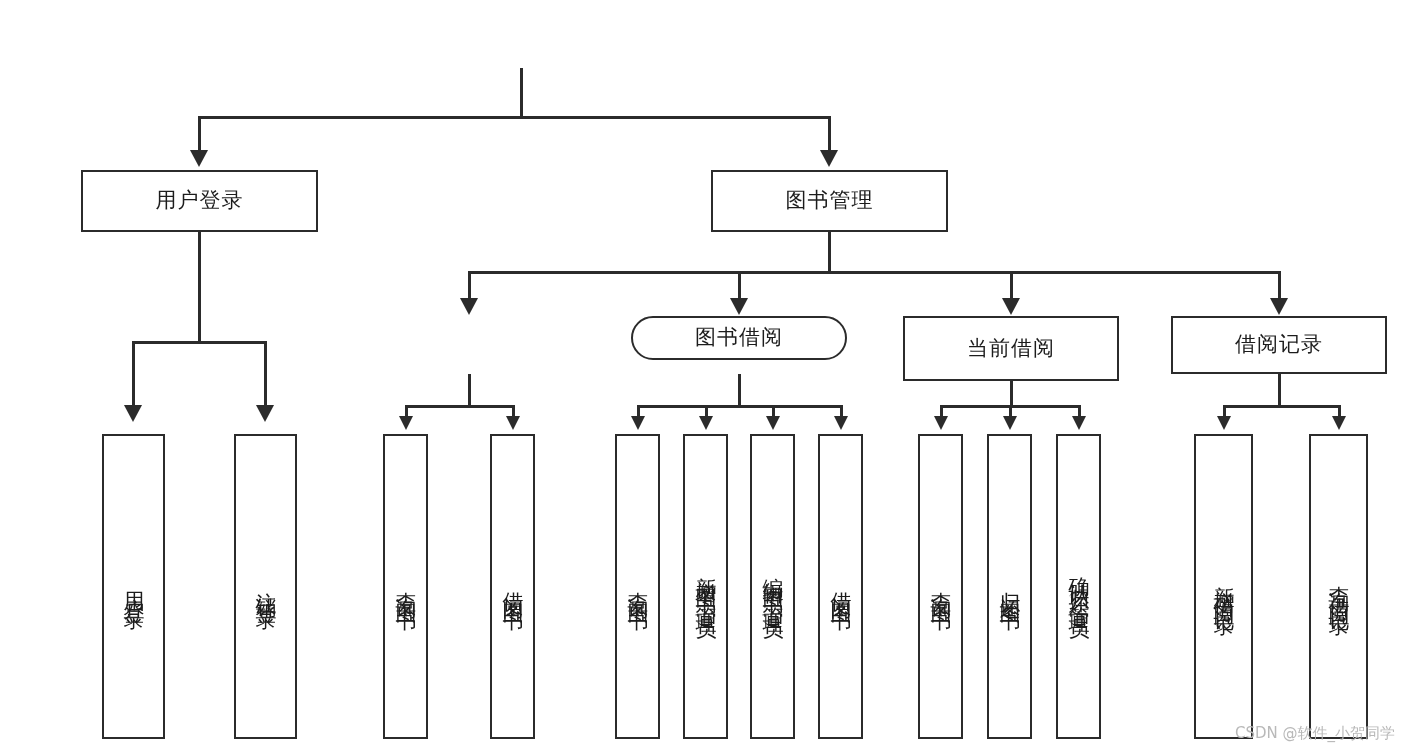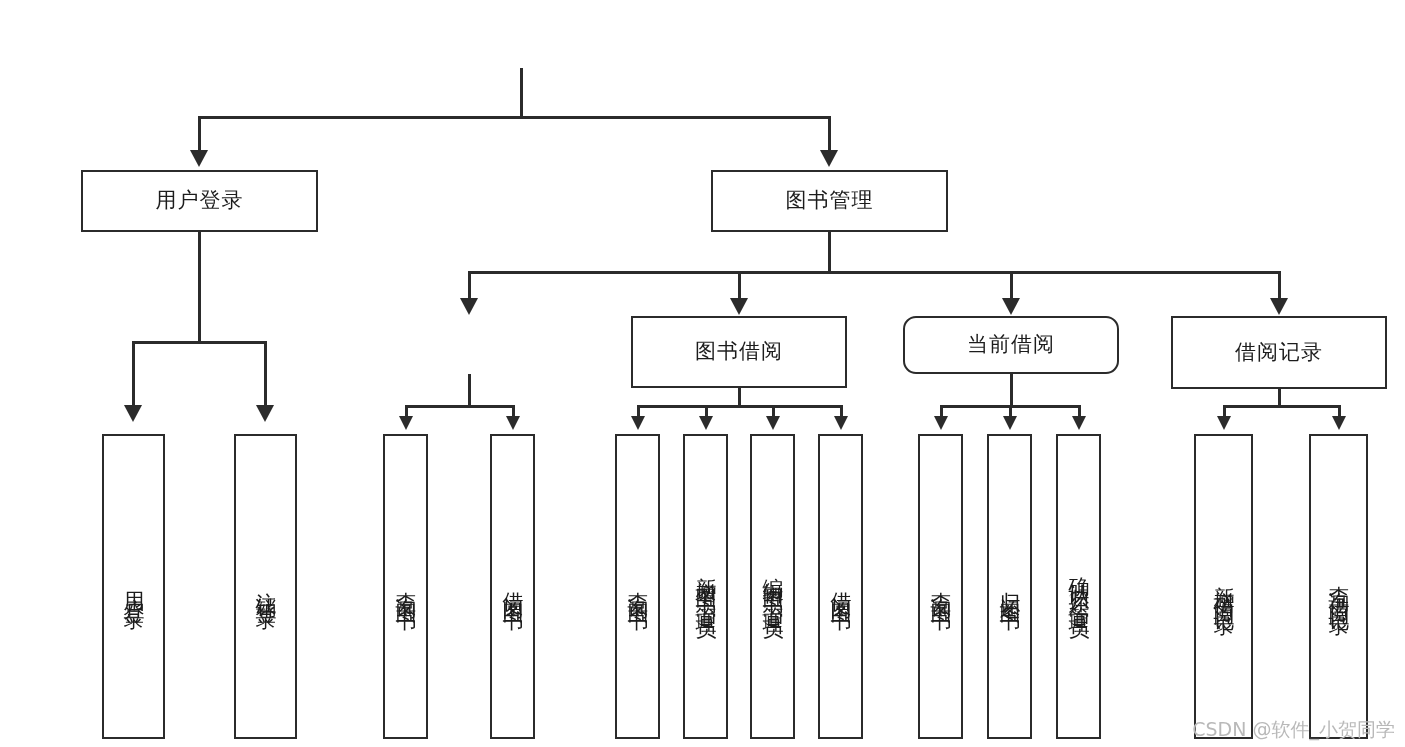--- a/index.html
+++ b/index.html
@@ -72,21 +72,21 @@
   .arrow.sm {
     border-left-width: 7px;
     border-right-width: 7px;
     border-top-width: 14px;
   }
   
   #watermark {
     position: absolute;
     right: 10px;
     bottom: 4px;
-    font-size: 19px;
+    font-size: 15px;
     color: #b9b9b9;
     z-index: 5;
     white-space: nowrap;
     font-family: "DejaVu Sans", "Liberation Sans", sans-serif;
   }
 </style>
 </head>
 <body>
 
 <div id="canvas">
@@ -119,27 +119,27 @@
   <div class="ln h" style="left:468px; top:271px; width:812px; height:3px;"></div>
   <div class="ln v" style="left:468px; top:271px; width:3px; height:30px;"></div>
   <div class="arrow" style="left:460px; top:298px;"></div>
   <div class="ln v" style="left:738px; top:271px; width:3px; height:30px;"></div>
   <div class="arrow" style="left:730px; top:298px;"></div>
   <div class="ln v" style="left:1010px; top:271px; width:3px; height:30px;"></div>
   <div class="arrow" style="left:1002px; top:298px;"></div>
   <div class="ln v" style="left:1278px; top:271px; width:3px; height:30px;"></div>
   <div class="arrow" style="left:1270px; top:298px;"></div>
 
-  <div class="node horiz" style="left:631px; top:316px; width:216px; height:72px;">
+  <div class="node horiz" style="left:631px; top:316px; width:216px; height:44px;border-radius:27px;">
     <span>图书借阅</span>
   </div>
-  <div class="node horiz" style="left:903px; top:316px; width:216px; height:58px;border-radius:13px;">
+  <div class="node horiz" style="left:903px; top:316px; width:216px; height:65px;">
     <span>当前借阅</span>
   </div>
-  <div class="node horiz" style="left:1171px; top:316px; width:216px; height:73px;">
+  <div class="node horiz" style="left:1171px; top:316px; width:216px; height:58px;">
     <span>借阅记录</span>
   </div>
 
   <div class="ln v" style="left:468px; top:374px; width:3px; height:33px;"></div>
   <div class="ln h" style="left:405px; top:405px; width:110px; height:3px;"></div>
   <div class="ln v" style="left:405px; top:405px; width:3px; height:14px;"></div>
   <div class="arrow sm" style="left:399px; top:416px;"></div>
   <div class="ln v" style="left:512px; top:405px; width:3px; height:14px;"></div>
   <div class="arrow sm" style="left:506px; top:416px;"></div>
 

